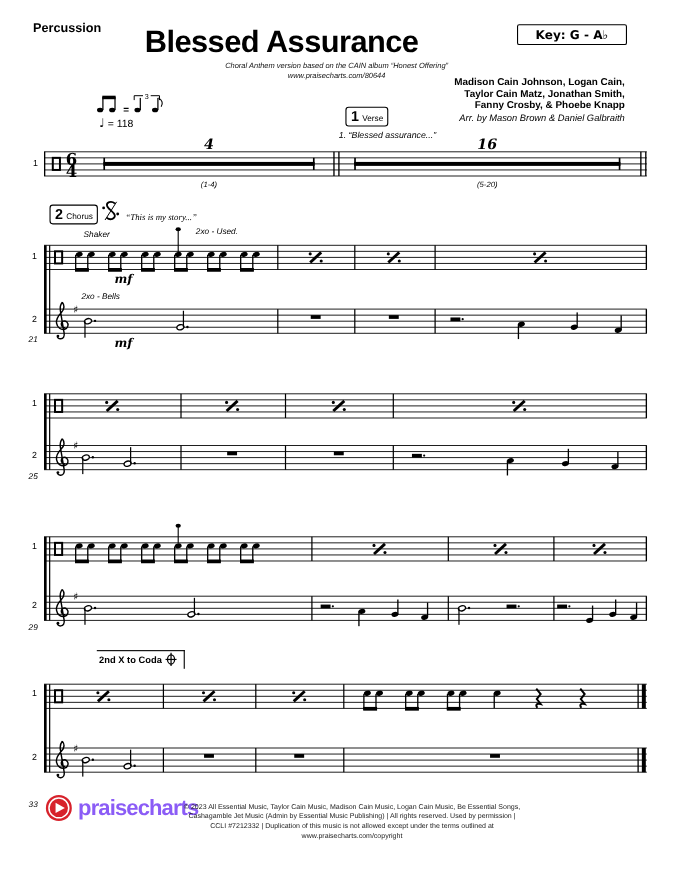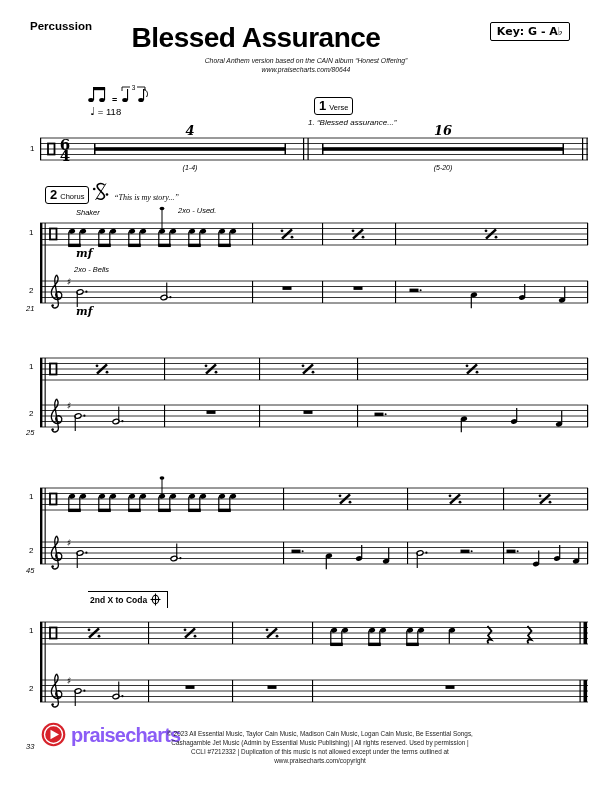--- a/index.html
+++ b/index.html
@@ -1,35 +1,35 @@
 <!DOCTYPE html>
 <html><head>
 <meta charset="utf-8">
 <style>
   html,body{margin:0;padding:0;background:#e8e8e8;}
   .page{position:relative;width:612px;height:792px;background:#fff;margin:0 auto;
         font-family:"Liberation Sans",sans-serif;color:#000;overflow:hidden;}
   .abs{position:absolute;}
   .instrument{font-size:11.5px;font-weight:bold;}
   .title{width:512px;text-align:center;font-size:28px;font-weight:bold;letter-spacing:-0.5px;}
-  .keybox{border:1.6px solid #000;border-radius:2px;padding:2px 6px;font-size:11px;font-weight:bold;
+  .keybox{border:1.6px solid #000;border-radius:2px;padding:2px 16px;font-size:11px;font-weight:bold;
           font-family:"DejaVu Sans",sans-serif;}
   .subtitle{width:612px;text-align:center;font-size:6.8px;font-style:italic;color:#111;}
   .credits{text-align:right;font-size:9px;font-weight:bold;line-height:10.5px;}
   .arranger{text-align:right;font-size:8.5px;font-style:italic;margin-top:1px;font-weight:normal;}
   .tempotext{font-size:9.5px;}
   .tempotext .note{font-family:"DejaVu Sans",sans-serif;font-size:11px;}
   .secbox{border:1.5px solid #000;border-radius:3px;padding:0px 4px 1px 4px;display:flex;align-items:baseline;gap:3px;background:#fff;}
   .secbox .num{font-size:13px;font-weight:bold;}
   .secbox .lbl{font-size:7.5px;}
   .cue{font-size:8px;font-style:italic;}
   .stafflabel{font-size:8px;}
   .measurenum{font-size:7.5px;font-style:italic;}
   .instlabel{font-size:7.5px;font-style:italic;}
-  .dyn{font-family:"DejaVu Serif",serif;font-style:italic;font-weight:bold;font-size:11px;}
+  .dyn{font-family:"DejaVu Serif",serif;font-style:italic;font-weight:bold;font-size:11px;margin-left:28px;}
   .codamark{display:flex;align-items:center;gap:3px;font-size:8.5px;font-weight:bold;
             border-top:1.2px solid #000;border-right:1.2px solid #000;padding:1px 6px 2px 2px;}
   .brand{font-size:20px;font-weight:bold;letter-spacing:-0.8px;color:#8b5cf6;}
   .copyright{width:340px;text-align:center;font-size:6.4px;line-height:9px;color:#1c1c1c;}
   svg{position:absolute;overflow:visible;}
   svg .sl{stroke:#000;stroke-width:0.8;}
   svg text{fill:#000;}
   .ts{font-family:"DejaVu Serif",serif;font-weight:bold;font-size:15px;text-anchor:middle;}
   .mrn{font-family:"DejaVu Serif",serif;font-weight:bold;font-style:italic;font-size:13px;text-anchor:middle;}
   .rrange{font-family:"Liberation Sans",sans-serif;font-style:italic;font-size:7px;text-anchor:middle;}
@@ -93,20 +93,26 @@
       </g>
     </defs>
   </svg>
 
   <div class="abs instrument" style="left:30px;top:20px;">Percussion</div>
   <div class="abs title" style="left:0;top:22px;">Blessed Assurance</div>
   <div class="abs keybox" style="right:42px;top:22px;">Key: G - A♭</div>
   <div class="abs subtitle" style="left:0;top:57px;">Choral Anthem version based on the CAIN album “Honest Offering”</div>
   <div class="abs subtitle" style="left:0;top:66px;">www.praisecharts.com/80644</div>
 
+  <div class="abs credits" style="right:44px;top:69px;">
+    <div>Madison Cain Johnson, Logan Cain,</div>
+    <div>Taylor Cain Matz, Jonathan Smith,</div>
+    <div>Fanny Crosby, &amp; Phoebe Knapp</div>
+    <div class="arranger">Arr. by Mason Brown &amp; Daniel Galbraith</div>
+  </div>
 
   <svg style="left:85px;top:84px;" width="70" height="24">
     <ellipse cx="6" cy="16" rx="2.8" ry="2.1"></ellipse>
       <ellipse cx="17" cy="16" rx="2.8" ry="2.1"></ellipse>
     <rect x="8" y="4" width="1.1" height="12"></rect>
       <rect x="19" y="4" width="1.1" height="12"></rect>
     <rect x="8" y="3" width="12.1" height="3.2"></rect>
     <text x="27" y="18.5" font-size="9" font-weight="bold">=</text>
     <line x1="37" y1="3" x2="45" y2="3" stroke="#000" stroke-width="0.9"></line>
     <line x1="37" y1="3" x2="37" y2="7" stroke="#000" stroke-width="0.9"></line>
@@ -282,21 +288,21 @@
         <use href="#qup" x="535" y="72.25"></use>
     </g>
     <rect x="140" y="53" width="1.1" height="22"></rect>
     <rect x="235" y="53" width="1.1" height="22"></rect>
     <rect x="333" y="53" width="1.1" height="22"></rect>
     <rect x="563" y="53" width="1.2" height="22"></rect>
   </svg>
 
   <div class="abs stafflabel" style="left:29px;top:492px;">1</div>
   <div class="abs stafflabel" style="left:29px;top:546px;">2</div>
-  <div class="abs measurenum" style="left:26px;top:566px;">45</div>
+  <div class="abs measurenum" style="left:26px;top:566px;">29</div>
   <svg style="left:24px;top:478px;" width="580" height="104">
     <g>
         <line x1="16" x2="564" y1="10" y2="10" class="sl"></line>
         <line x1="16" x2="564" y1="15.5" y2="15.5" class="sl"></line>
         <line x1="16" x2="564" y1="21" y2="21" class="sl"></line>
         <line x1="16" x2="564" y1="26.5" y2="26.5" class="sl"></line>
         <line x1="16" x2="564" y1="32" y2="32" class="sl"></line>
       </g>
     <g>
         <line x1="16" x2="564" y1="64" y2="64" class="sl"></line>
@@ -353,21 +359,21 @@
     <span>2nd X to Coda</span>
     <svg style="position:static;" width="11" height="13">
       <ellipse cx="5.5" cy="6.5" rx="3.2" ry="4.2" fill="none" stroke="#000" stroke-width="1.1"></ellipse>
       <line x1="5.5" y1="0.5" x2="5.5" y2="12.5" stroke="#000" stroke-width="1.1"></line>
       <line x1="0.5" y1="6.5" x2="10.5" y2="6.5" stroke="#000" stroke-width="1.1"></line>
     </svg>
   </div>
 
   <div class="abs stafflabel" style="left:29px;top:626px;">1</div>
   <div class="abs stafflabel" style="left:29px;top:684px;">2</div>
-  <div class="abs measurenum" style="left:26px;top:742px;">33</div>
+  <div class="abs measurenum" style="left:26px;top:727px;">33</div>
   <svg style="left:24px;top:612px;" width="580" height="100">
     <g>
         <line x1="16" x2="564" y1="10" y2="10" class="sl"></line>
         <line x1="16" x2="564" y1="15.5" y2="15.5" class="sl"></line>
         <line x1="16" x2="564" y1="21" y2="21" class="sl"></line>
         <line x1="16" x2="564" y1="26.5" y2="26.5" class="sl"></line>
         <line x1="16" x2="564" y1="32" y2="32" class="sl"></line>
       </g>
     <g>
         <line x1="16" x2="564" y1="68" y2="68" class="sl"></line>

